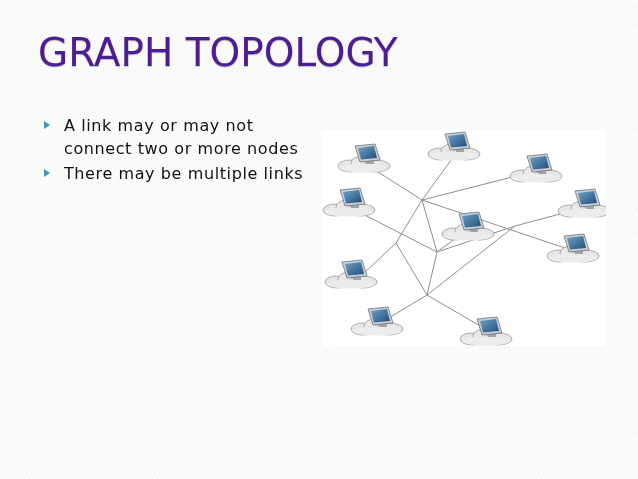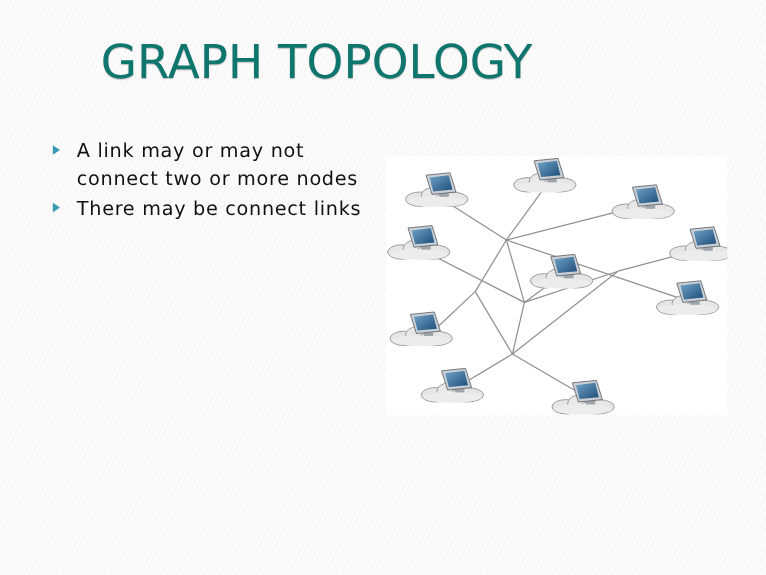--- a/index.html
+++ b/index.html
@@ -6,23 +6,22 @@
   body {
     width:638px; height:479px; overflow:hidden; position:relative;
     background-color:#fbfbfb;
     background-image: repeating-linear-gradient(115deg, rgba(0,0,0,0.018) 0px, rgba(0,0,0,0.018) 1px, transparent 1px, transparent 4px);
     font-family: "DejaVu Sans", sans-serif;
   }
   .title {
     position:absolute; left:38px; top:30px;
     font-family:"DejaVu Sans", sans-serif;
     font-size:39px; letter-spacing:0px;
-    color:#0f766e; text-shadow: 0 1px 1px rgba(0,0,0,0.25);
+    color:#4c1d95; text-shadow: 0 1px 1px rgba(0,0,0,0.25);
     white-space:nowrap;
-    margin-left:46px;
   }
   .bullets {
     position:absolute; left:44px; top:114px; width:260px;
     margin:0; padding:0; list-style:none;
   }
   .bullets li {
     position:relative; padding-left:20px;
     font-size:16px; line-height:23px; color:#111;
     letter-spacing:0.6px; margin-bottom:2px;
   }
@@ -42,21 +41,21 @@
 
 <div class="title">GRAPH TOPOLOGY</div>
 
 <ul class="bullets">
   <li>
     <span class="bullet-marker"></span>
     <span>A link may or may not connect two or more nodes</span>
   </li>
   <li>
     <span class="bullet-marker"></span>
-    <span>There may be connect links</span>
+    <span>There may be multiple links</span>
   </li>
 </ul>
 
 <div class="figure">
   <svg width="284" height="216" viewBox="0 0 284 216">
     <defs>
       <linearGradient id="scr" x1="0" y1="0" x2="1" y2="1">
         <stop offset="0" stop-color="#6fa3c8"></stop>
         <stop offset="1" stop-color="#1f4d78"></stop>
       </linearGradient>

